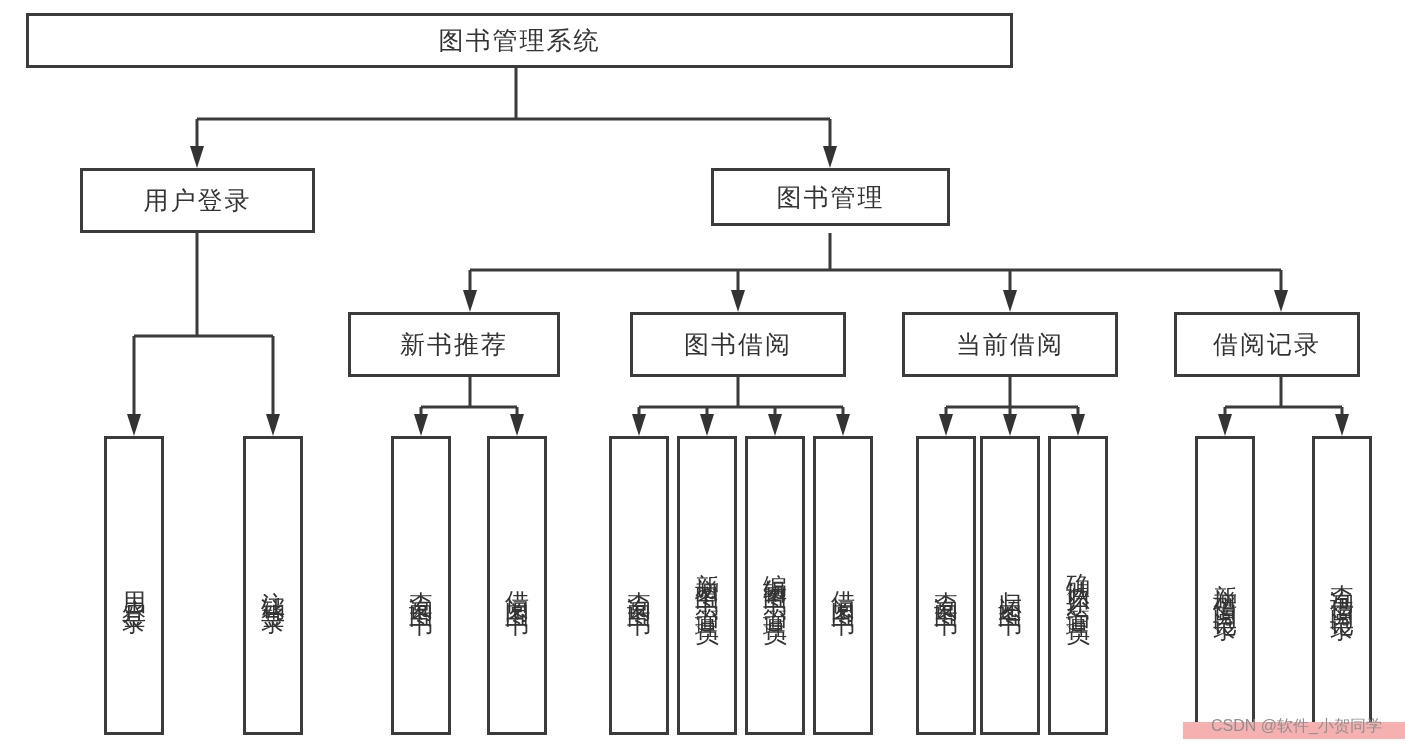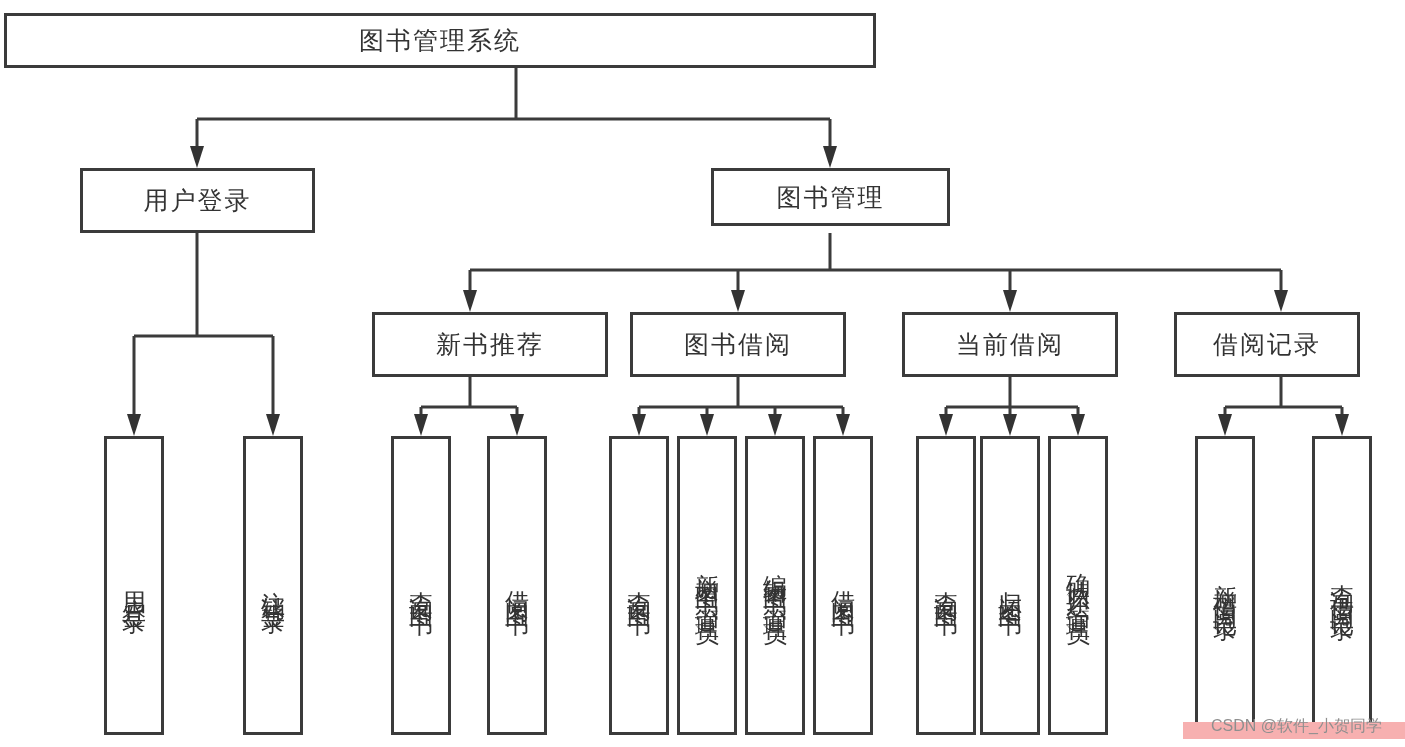--- a/index.html
+++ b/index.html
@@ -59,32 +59,32 @@
       <polygon points="768,414 782,414 775,436"></polygon>
       <polygon points="836,414 850,414 843,436"></polygon>
       <polygon points="939,414 953,414 946,436"></polygon>
       <polygon points="1003,414 1017,414 1010,436"></polygon>
       <polygon points="1071,414 1085,414 1078,436"></polygon>
       <polygon points="1218,414 1232,414 1225,436"></polygon>
       <polygon points="1335,414 1349,414 1342,436"></polygon>
     </g>
   </svg>
 
-  <div class="node h" style="left:4px;top:13px;width:872px;height:55px">
+  <div class="node h" style="left:26px;top:13px;width:987px;height:55px">
     <span>图书管理系统</span>
   </div>
 
   <div class="node h" style="left:80px;top:168px;width:235px;height:65px">
     <span>用户登录</span>
   </div>
   <div class="node h" style="left:711px;top:168px;width:239px;height:58px">
     <span>图书管理</span>
   </div>
 
-  <div class="node h" style="left:372px;top:312px;width:236px;height:65px">
+  <div class="node h" style="left:348px;top:312px;width:212px;height:65px">
     <span>新书推荐</span>
   </div>
   <div class="node h" style="left:630px;top:312px;width:216px;height:65px">
     <span>图书借阅</span>
   </div>
   <div class="node h" style="left:902px;top:312px;width:216px;height:65px">
     <span>当前借阅</span>
   </div>
   <div class="node h" style="left:1174px;top:312px;width:186px;height:65px">
     <span>借阅记录</span>

